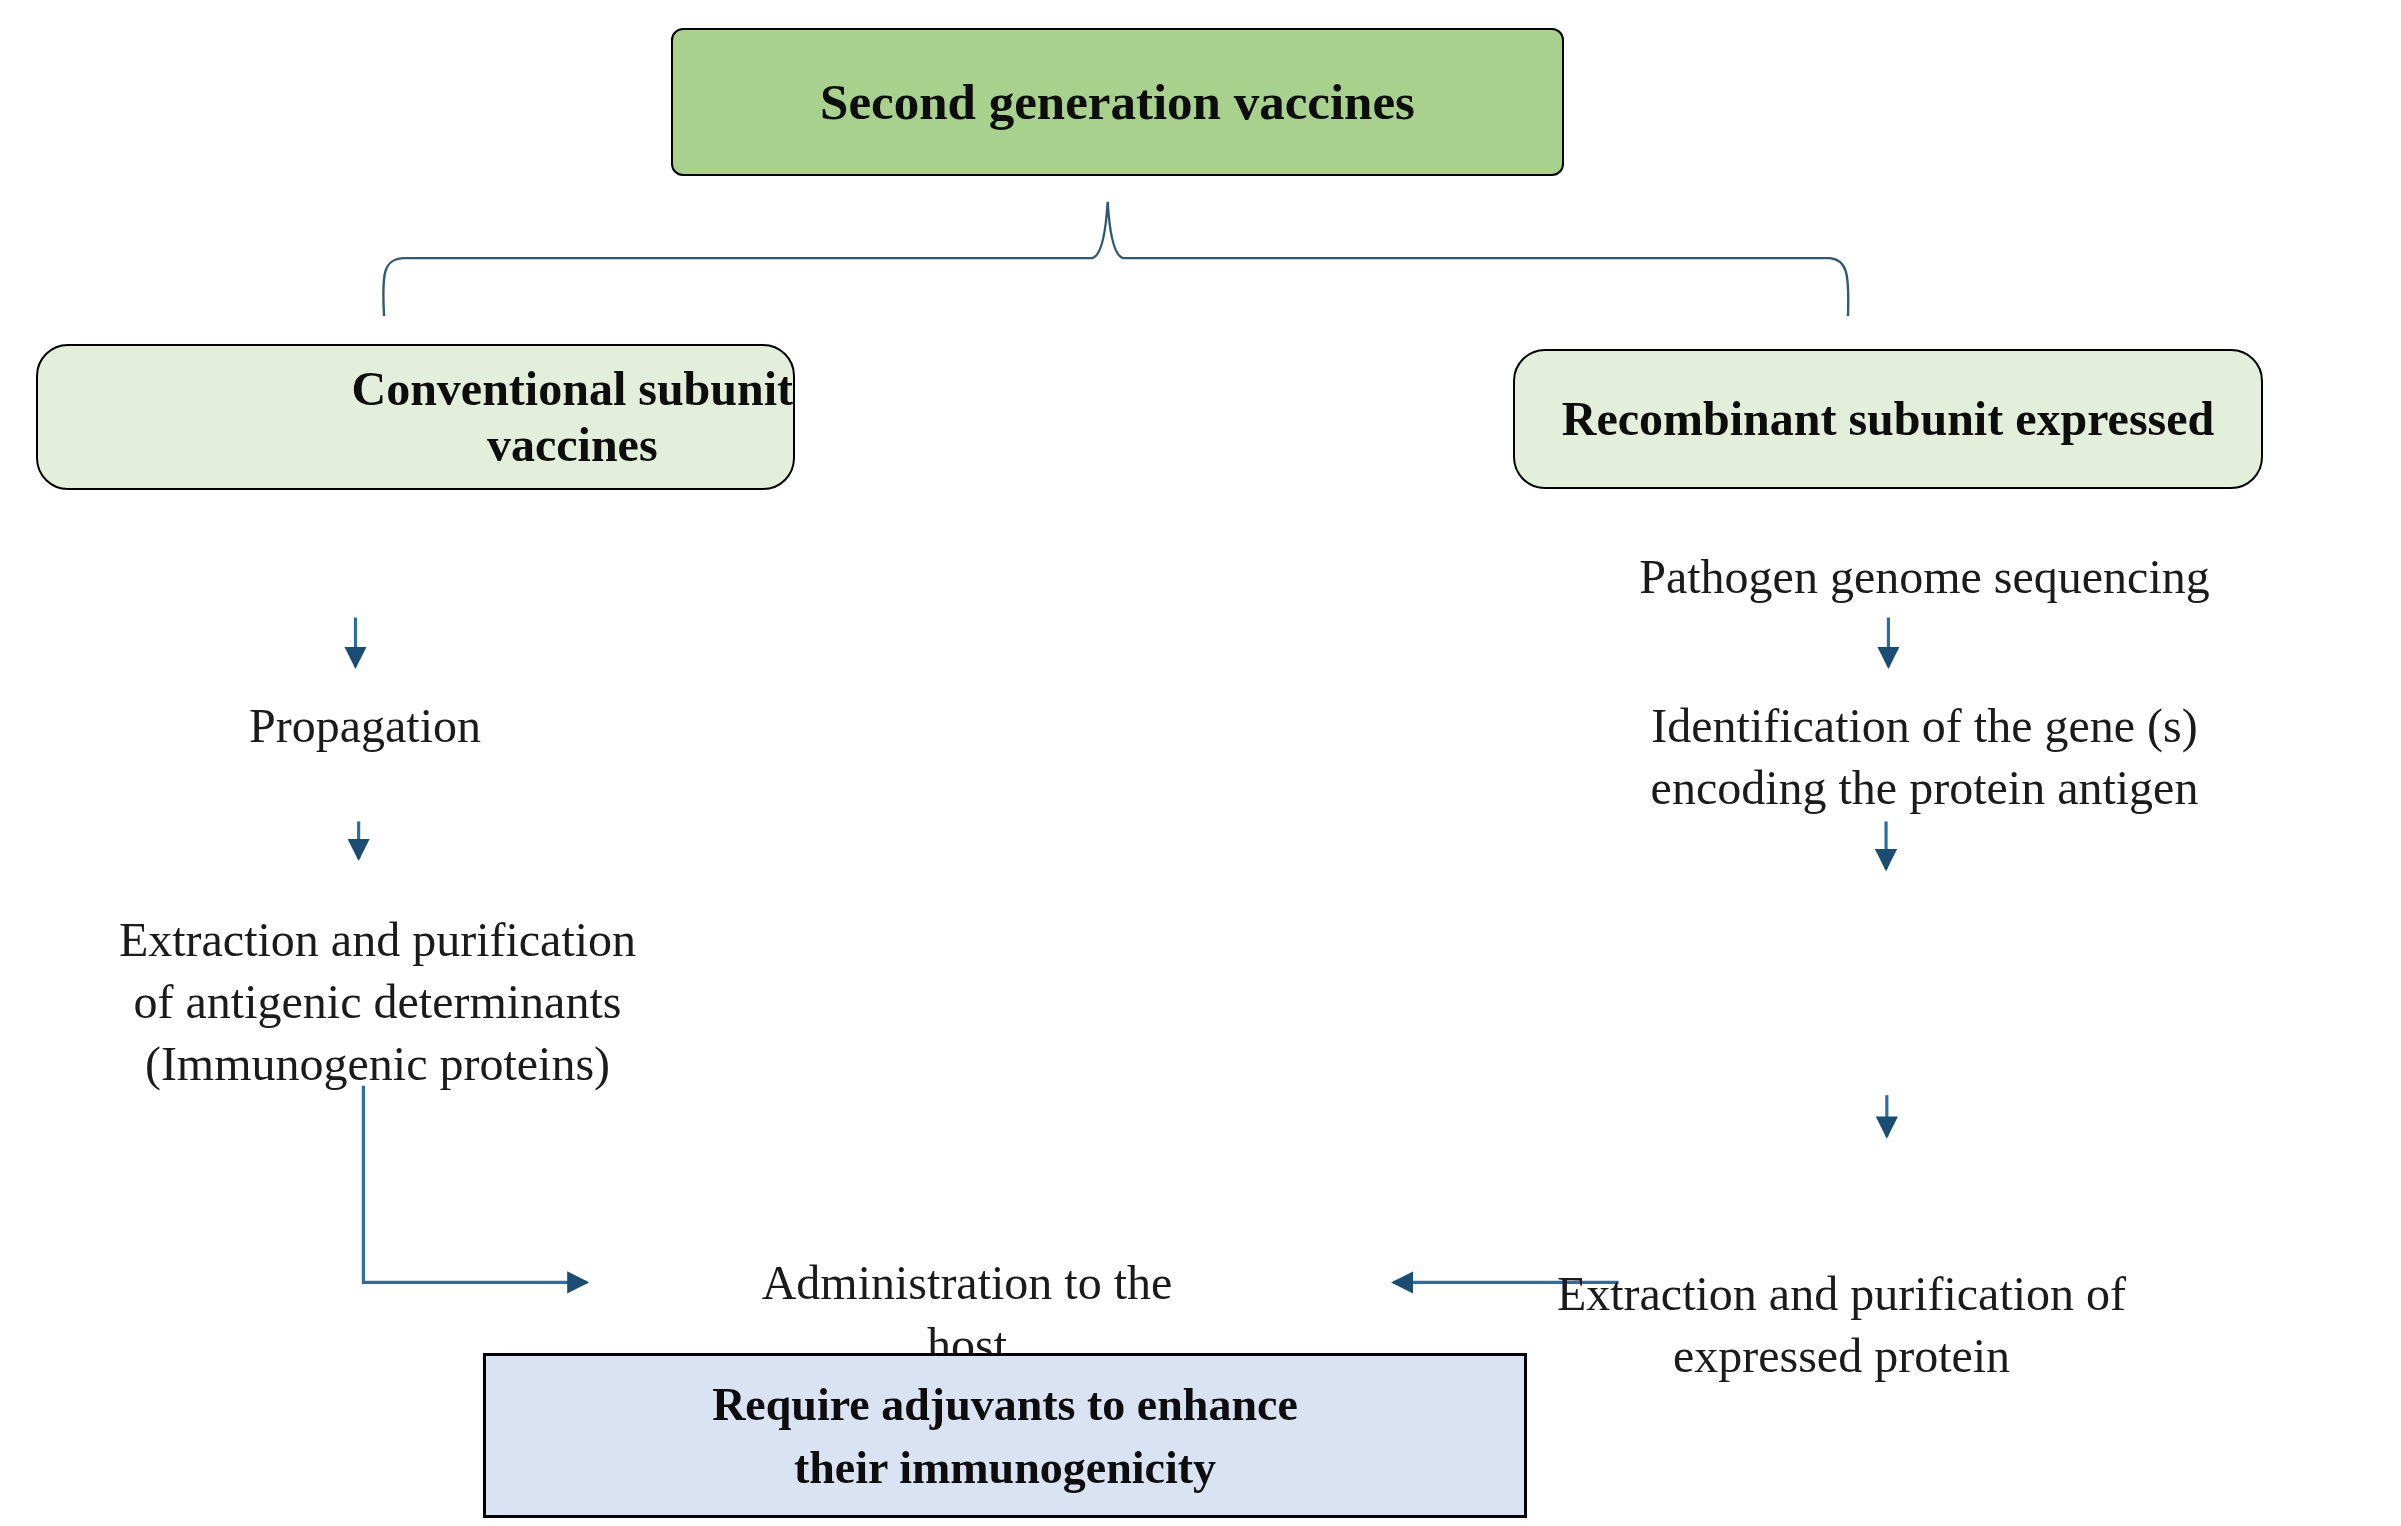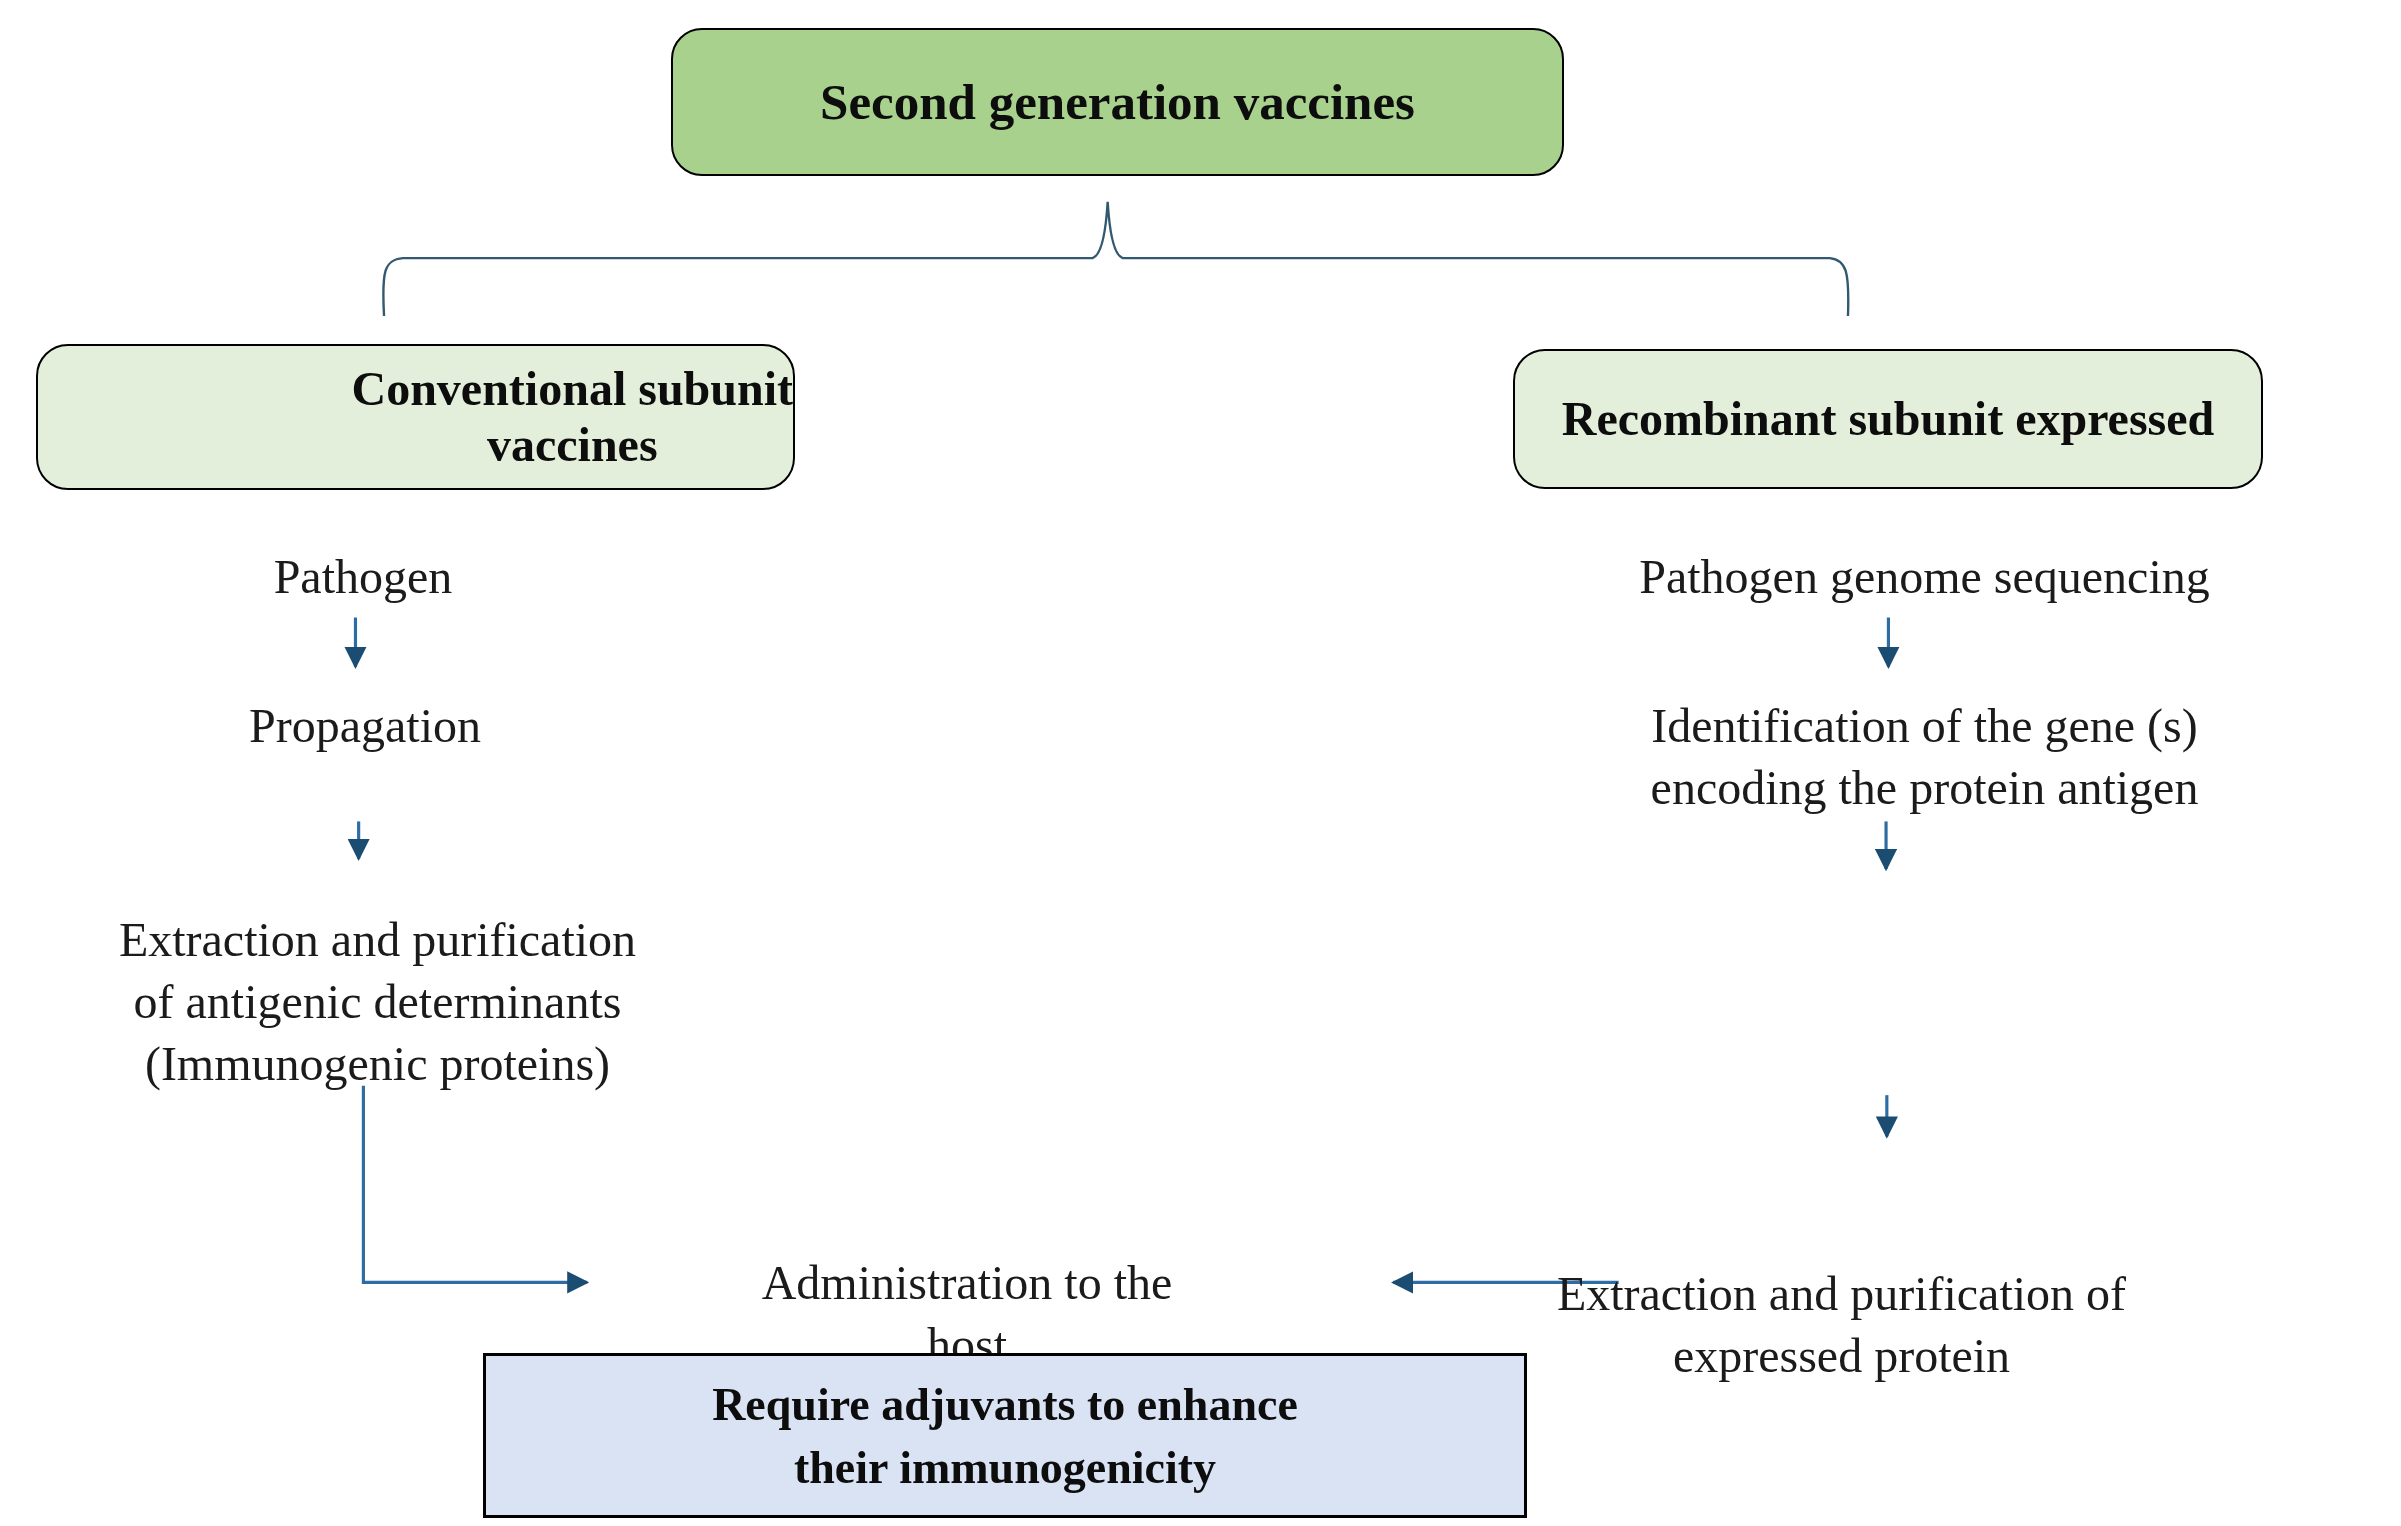--- a/index.html
+++ b/index.html
@@ -17,21 +17,21 @@
   .ah-fill{fill:var(--arrow-head,#1b4c72);}
   .box{
     position:absolute;display:flex;align-items:center;justify-content:center;
     box-sizing:border-box;text-align:center;font-weight:bold;color:#0d0d0d;
     white-space:pre-line;
   }
   .box.root{
     left:671px;top:28px;width:893px;height:148px;
     background:var(--root-box-fill,#a9d18e);
     border:2.4px solid var(--box-border,#000);
-    border-radius:31px;font-size:51px;line-height:59px;
+    border-radius:12px;font-size:51px;line-height:59px;
   }
   .box.branch-left{
     left:36px;top:344px;width:759px;height:146px;
     background:var(--branch-box-fill,#e3efda);
     border:2.4px solid var(--box-border,#000);
     border-radius:32px;font-size:48px;line-height:56px;justify-content:flex-end;
   }
   .box.branch-right{
     left:1513px;top:349px;width:750px;height:140px;
     background:var(--branch-box-fill,#e3efda);
@@ -92,21 +92,20 @@
 
   <div class="box branch-left">
     <span>Conventional subunit
 vaccines</span>
   </div>
 
   <div class="box branch-right">
     <span>Recombinant subunit expressed</span>
   </div>
 
-  <div class="step s-l0">Pathogen</div>
   <div class="step s-l1">Propagation</div>
   <div class="step s-l2">Extraction and purification
 of antigenic determinants
 (Immunogenic proteins)</div>
 
   <div class="step s-r0">Pathogen genome sequencing</div>
   <div class="step s-r1">Identification of the gene (s)
 encoding the protein antigen</div>
   <div class="step s-r3">Extraction and purification of
 expressed protein</div>

